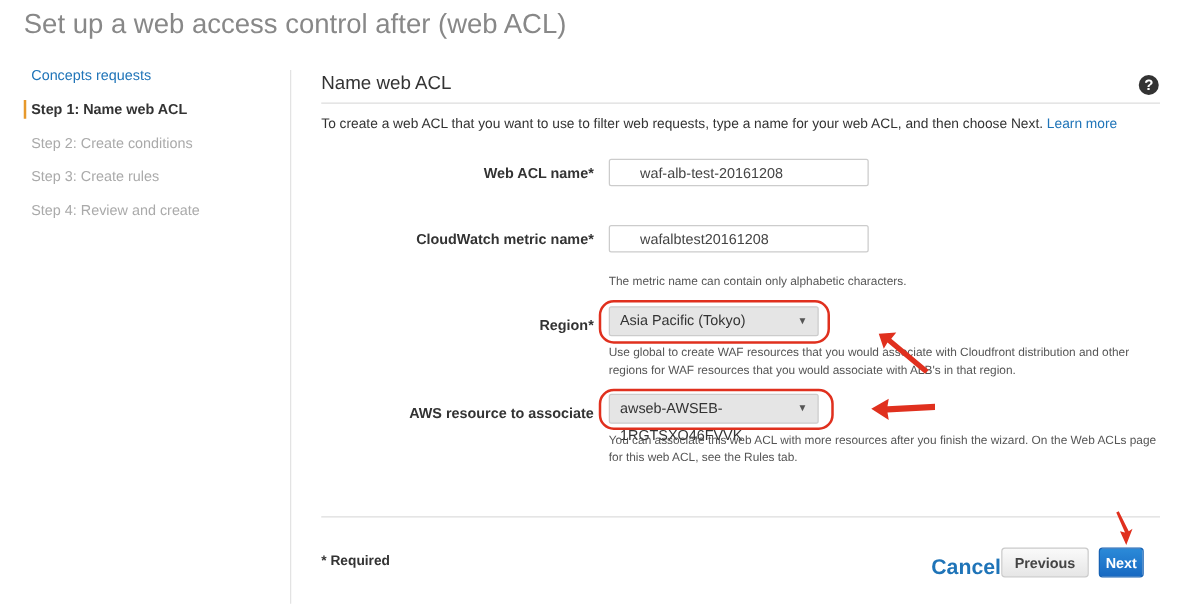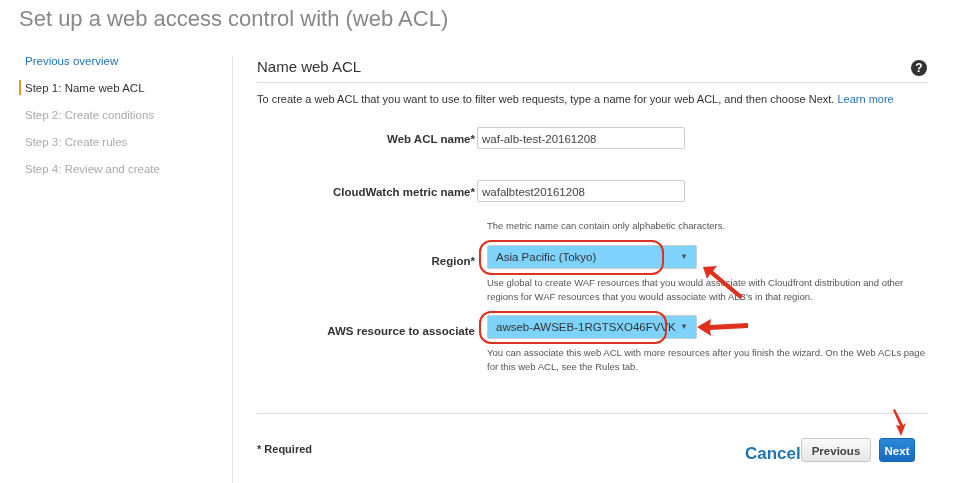--- a/index.html
+++ b/index.html
@@ -3,53 +3,53 @@
 <meta charset="utf-8">
 <style>
   html, body { margin:0; padding:0; background:#fff; }
   body { width:960px; height:483px; position:relative; overflow:hidden;
          font-family:"Liberation Sans", sans-serif; color:#333; }
   .page-title { position:absolute; left:19px; top:6px; font-size:22px; color:#888; font-weight:normal; }
   .sidebar { position:absolute; left:0; top:50px; width:232px; height:433px; }
   .sidebar-divider { position:absolute; left:232px; top:56px; width:1px; height:427px; background:#e3e3e3; }
   .nav-item { position:absolute; left:25px; font-size:11.5px; color:#aaa; white-space:nowrap; }
   .nav-item.link { color:#1f74b8; }
-  .nav-item.active { color:#333; font-weight:normal; }
+  .nav-item.active { color:#333; font-weight:bold; }
   .active-bar { position:absolute; left:19px; top:80px; width:2px; height:15px; background:#e7992b; }
   .section-title { position:absolute; left:257px; top:58px; font-size:15px; color:#333; }
   .help-icon { position:absolute; left:911px; top:60px; width:16px; height:16px; border-radius:50%;
                background:#333; color:#fff; font-size:12px; font-weight:bold; text-align:center; line-height:16px; }
   .title-rule { position:absolute; left:257px; top:82px; width:671px; height:1px; background:#ddd; }
   .intro { position:absolute; left:257px; top:93px; font-size:11px; color:#333; white-space:nowrap; }
   .intro a { color:#1f74b8; text-decoration:none; }
   .label { position:absolute; right:485px; font-size:11.5px; font-weight:bold; color:#333; white-space:nowrap; text-align:right; }
-  .input { position:absolute; left:477px; width:208px; height:22px; border:1px solid #ccc; border-radius:2px;
-           font-size:11.5px; color:#444; line-height:22px; padding-left:4px; box-sizing:border-box; background:#fff; }
-  .select { position:absolute; left:487px; width:210px; height:24px; border:1px solid #ccc; border-radius:2px;
-            font-size:11.5px; color:#333; line-height:22px; padding-left:8px; box-sizing:border-box; background:#7dd3fc; }
+  .input { position:absolute; left:487px; width:208px; height:22px; border:1px solid #ccc; border-radius:2px;
+           font-size:11.5px; color:#444; line-height:22px; padding-left:24px; box-sizing:border-box; background:#fff; }
+  .select { position:absolute; left:487px; width:168px; height:24px; border:1px solid #ccc; border-radius:2px;
+            font-size:11.5px; color:#333; line-height:22px; padding-left:8px; box-sizing:border-box; background:#e5e5e5; }
   .caret { position:absolute; right:8px; top:0; font-size:8px; color:#555; }
   .hint { position:absolute; left:487px; font-size:9.5px; color:#555; line-height:14px; width:440px; }
   .highlight { position:absolute; border:2px solid #e0301e; border-radius:12px; box-sizing:border-box; }
   .bottom-rule { position:absolute; left:257px; top:413px; width:671px; height:1px; background:#ddd; }
   .required-note { position:absolute; left:257px; top:443px; font-size:11px; font-weight:bold; color:#333; }
   .cancel { position:absolute; left:745px; top:444px; font-size:17px; font-weight:bold; color:#1f74b8; cursor:pointer; }
   .btn { position:absolute; top:438px; height:24px; border-radius:3px; font-size:11.5px; font-weight:bold;
          text-align:center; line-height:24px; box-sizing:border-box; cursor:pointer; }
   .btn-prev { left:801px; width:70px; background:linear-gradient(#fafafa,#e6e6e6); border:1px solid #c9c9c9; color:#444; }
   .btn-next { left:879px; width:36px; background:linear-gradient(#2b8ad8,#1769c2); border:1px solid #1662b4; color:#fff; }
   svg.arrows { position:absolute; left:0; top:0; pointer-events:none; }
 </style>
 </head>
 <body>
 
-<div class="page-title">Set up a web access control with (web ACL)</div>
+<div class="page-title">Set up a web access control after (web ACL)</div>
 
 <div class="sidebar"></div>
 <div class="active-bar"></div>
-<div class="nav-item link" style="top:55px">Previous overview</div>
+<div class="nav-item link" style="top:55px">Concepts requests</div>
 <div class="nav-item active" style="top:82px">Step 1: Name web ACL</div>
 <div class="nav-item" style="top:109px">Step 2: Create conditions</div>
 <div class="nav-item" style="top:136px">Step 3: Create rules</div>
 <div class="nav-item" style="top:163px">Step 4: Review and create</div>
 <div class="sidebar-divider"></div>
 
 <div class="section-title">Name web ACL</div>
 <div class="help-icon">?</div>
 <div class="title-rule"></div>
 

